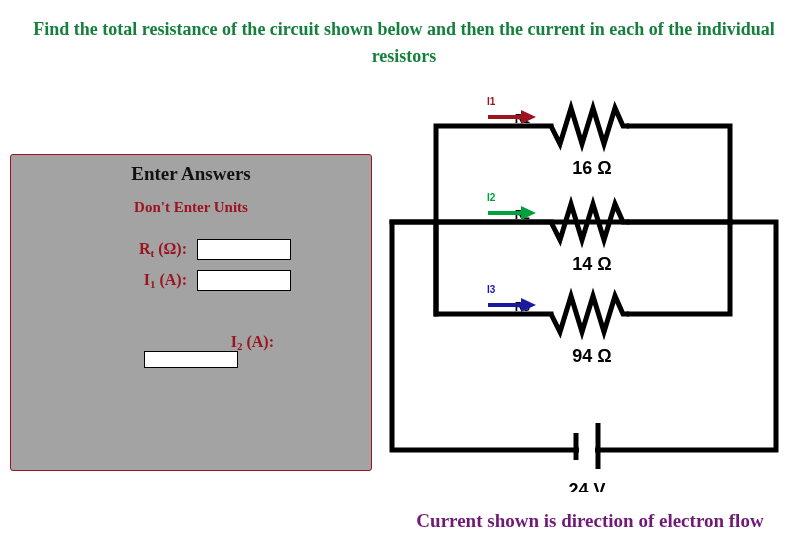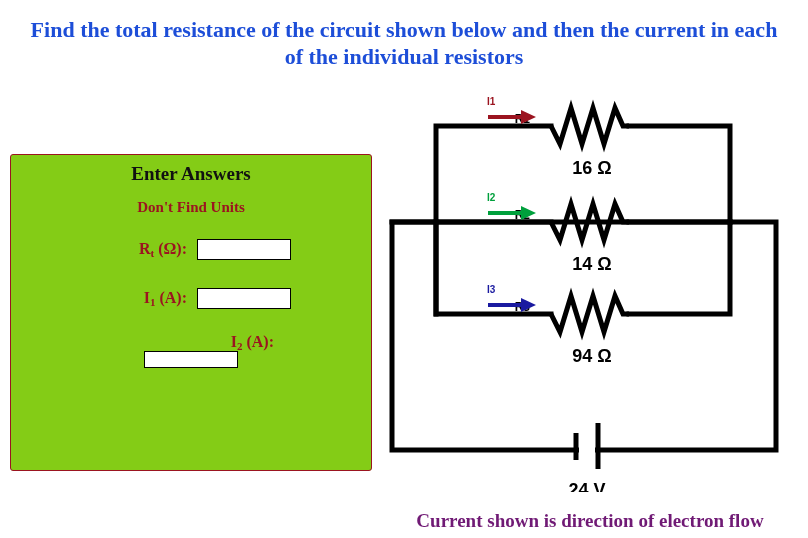--- a/index.html
+++ b/index.html
@@ -15,35 +15,35 @@
     font-family: "Liberation Serif", serif;
   }
 
   
   #question-title {
     position: absolute;
     left: 20px;
     top: 16px;
     width: 768px;
     text-align: center;
-    color: #1d4ed8;
-    font-family: "Liberation Serif", serif;
-    font-size: 22px;
+    color: #15803d;
+    font-family: "Liberation Serif", serif;
+    font-size: 18px;
     font-weight: bold;
     line-height: 27px;
   }
 
   
   #answer-panel {
     position: absolute;
     left: 10px;
     top: 154px;
     width: 362px;
     height: 317px;
-    background: #84cc16;
+    background: #a3a3a3;
     border: 1.5px solid #9b1420;
     border-radius: 3px;
     box-sizing: border-box;
   }
   #panel-heading {
     position: absolute;
     left: 0;
     top: 8px;
     width: 100%;
     text-align: center;
@@ -94,21 +94,21 @@
     background: #ffffff;
     border: 1.6px solid #000000;
     box-sizing: border-box;
     font-family: "Liberation Sans", sans-serif;
     font-size: 13px;
     padding: 0 3px;
     outline: none;
     color: #000;
   }
   #row-rt { top: 82px; }
-  #row-i1 { top: 131px; }
+  #row-i1 { top: 113px; }
   #row-i2 { top: 178px; flex-direction: column; }
   #row-i3 { top: 226px; }
 
   
   #circuit-diagram {
     position: absolute;
     left: 380px;
     top: 92px;
     width: 420px;
     height: 400px;
@@ -161,21 +161,21 @@
 </style>
 </head>
 <body>
 
 <div id="question-title">Find the total resistance of the circuit shown below and then the current in each of the individual resistors</div>
 
 <div id="answer-panel">
 
   <div id="panel-heading">Enter Answers</div>
 
-  <div id="panel-subheading">Don't Find Units</div>
+  <div id="panel-subheading">Don't Enter Units</div>
 
   <div class="field-row" id="row-rt">
     <div class="field-label"><span>R</span><sub>t</sub><span> (Ω):</span></div>
     <input class="field-input" type="text" value="" style="">
   </div>
 
   <div class="field-row" id="row-i1">
     <div class="field-label"><span>I</span><sub>1</sub><span> (A):</span></div>
     <input class="field-input" type="text" value="" style="">
   </div>

